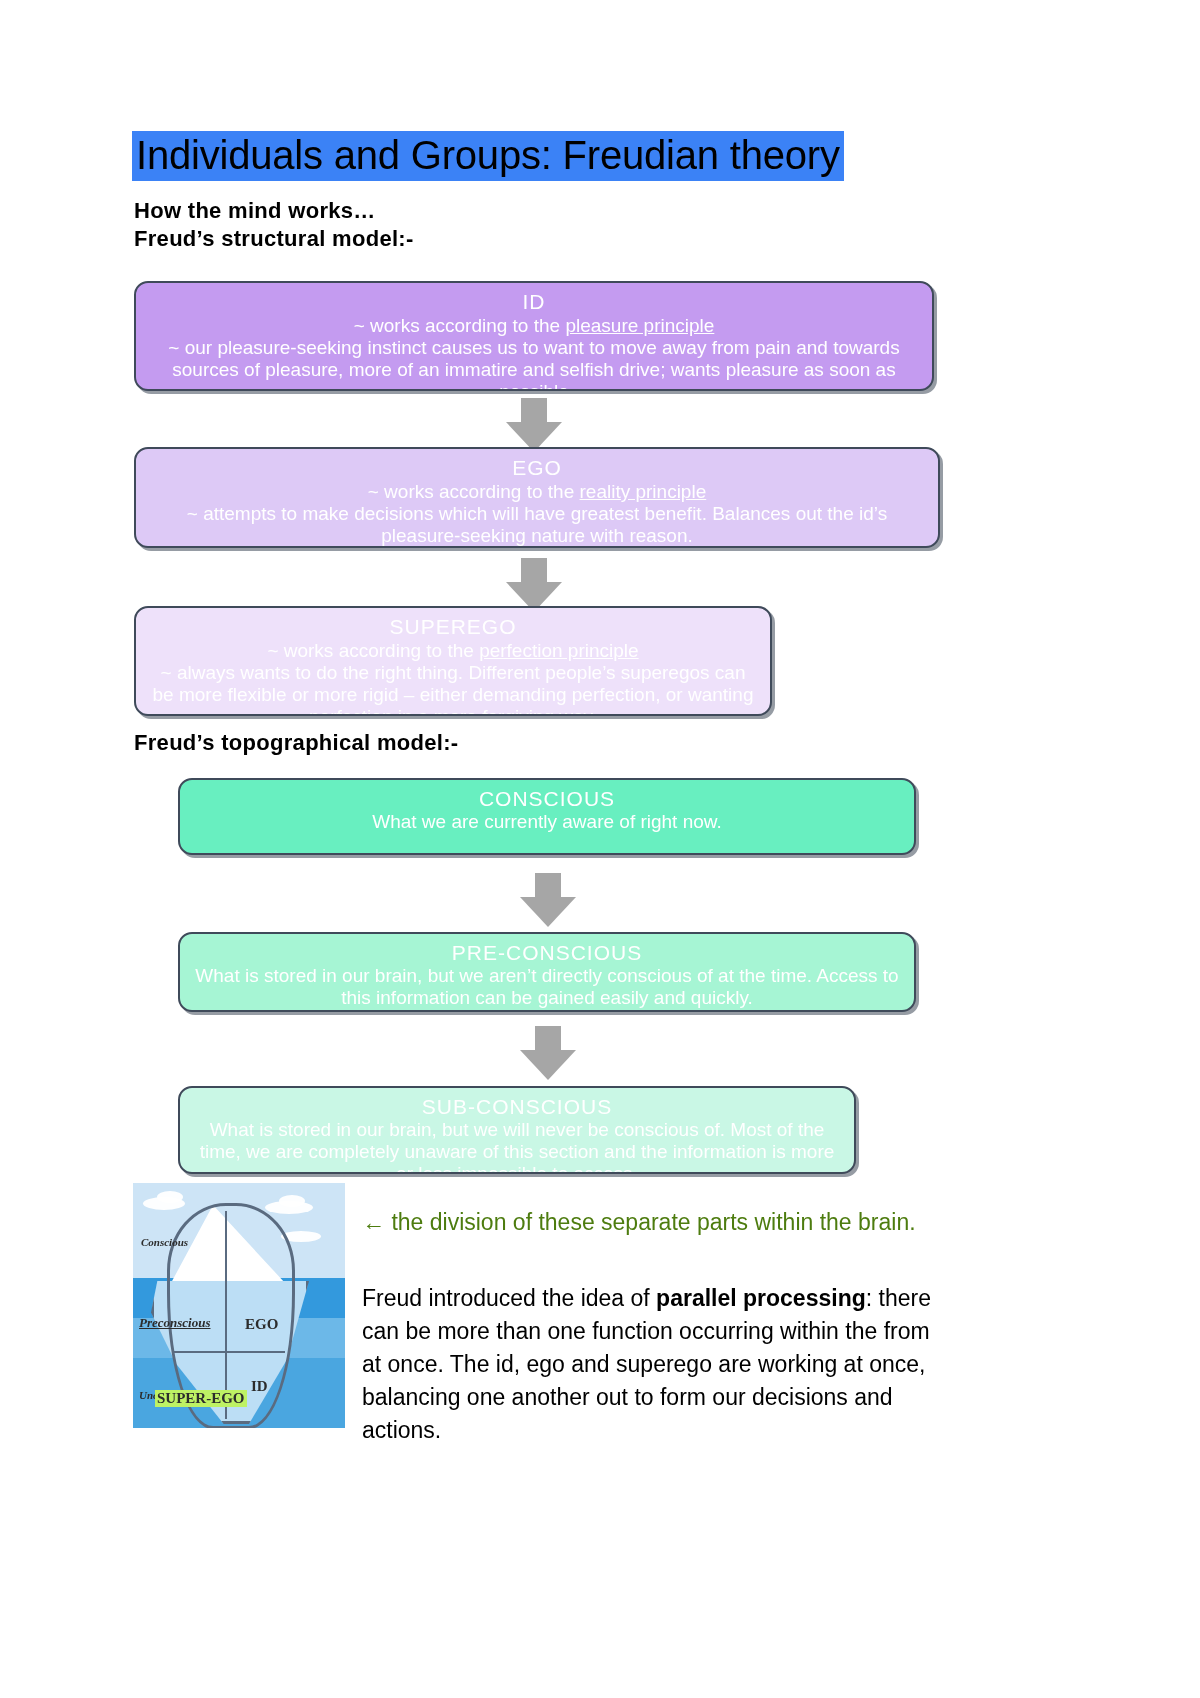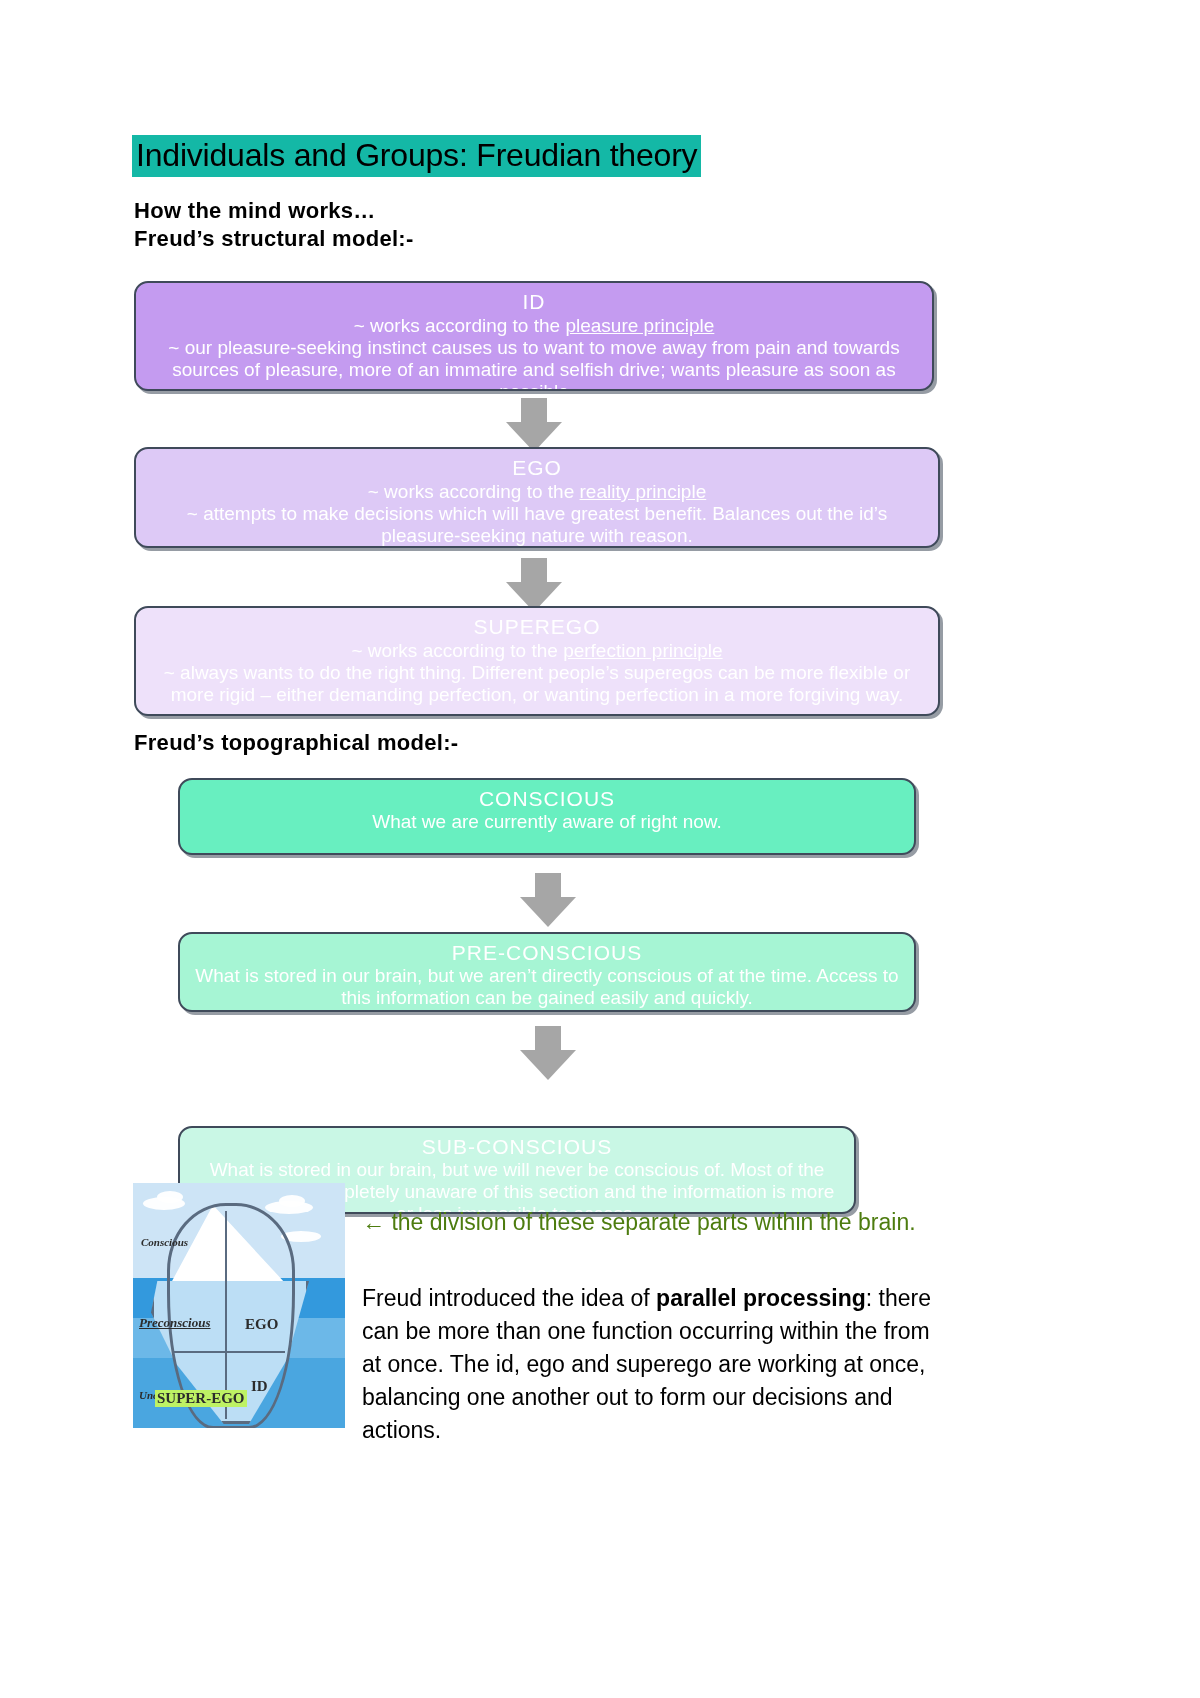--- a/index.html
+++ b/index.html
@@ -26,23 +26,23 @@
 
   
   .title-wrap {
     position: absolute;
     left: 132px;
     top: 129px;
     width: 828px;
   }
   .title {
     display: inline;
-    background: #14b8a6;
+    background: #3b82f6;
     color: #000000;
-    font-size: 32px;
+    font-size: 40px;
     font-weight: 400;
     line-height: 52px;
     letter-spacing: -0.2px;
     padding: 2px 4px 4px 4px;
     white-space: nowrap;
   }
 
   
   .subhead {
     position: absolute;
@@ -86,26 +86,26 @@
     display: block;
     font-size: 19px;
     line-height: 22px;
     color: #ffffff;
   }
   .u { text-decoration: underline; }
 
   
   #box-id      { left: 134px; top: 281px;  width: 800px; height: 110px; background: #c49bf0; }
   #box-ego     { left: 134px; top: 447px;  width: 806px; height: 101px; background: #ddc9f6; }
-  #box-superego{ left: 134px; top: 606px;  width: 806px; height: 110px; background: #eee1fa; }
+  #box-superego{ left: 134px; top: 606px;  width: 638px; height: 110px; background: #eee1fa; }
 
   
   #box-conscious     { left: 178px; top: 778px;  width: 738px; height: 77px;  background: #68efc0; }
   #box-preconscious  { left: 178px; top: 932px;  width: 738px; height: 80px;  background: #a6f5d4; border-radius: 14px; }
-  #box-subconscious  { left: 178px; top: 1086px; width: 678px; height: 88px;  background: #c9f7e5; margin-top: 40px; }
+  #box-subconscious  { left: 178px; top: 1086px; width: 678px; height: 88px;  background: #c9f7e5; }
 
   
   .arrow {
     position: absolute;
     width: 56px;
     height: 52px;
   }
   .arrow .shaft {
     position: absolute;
     left: 15px;

